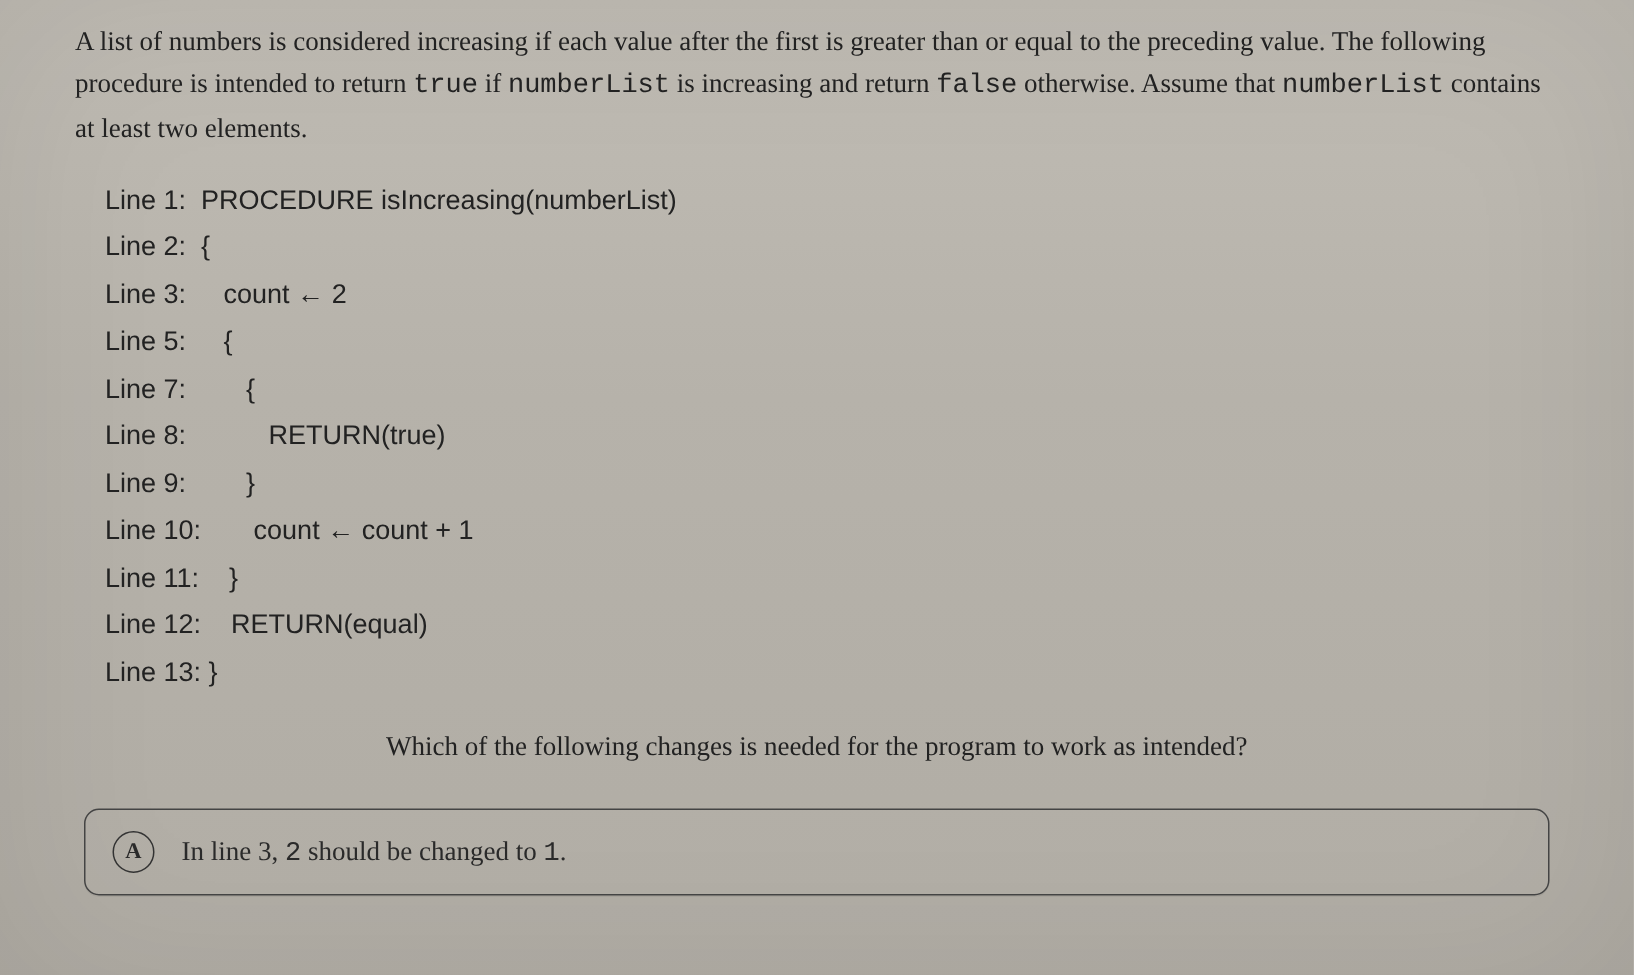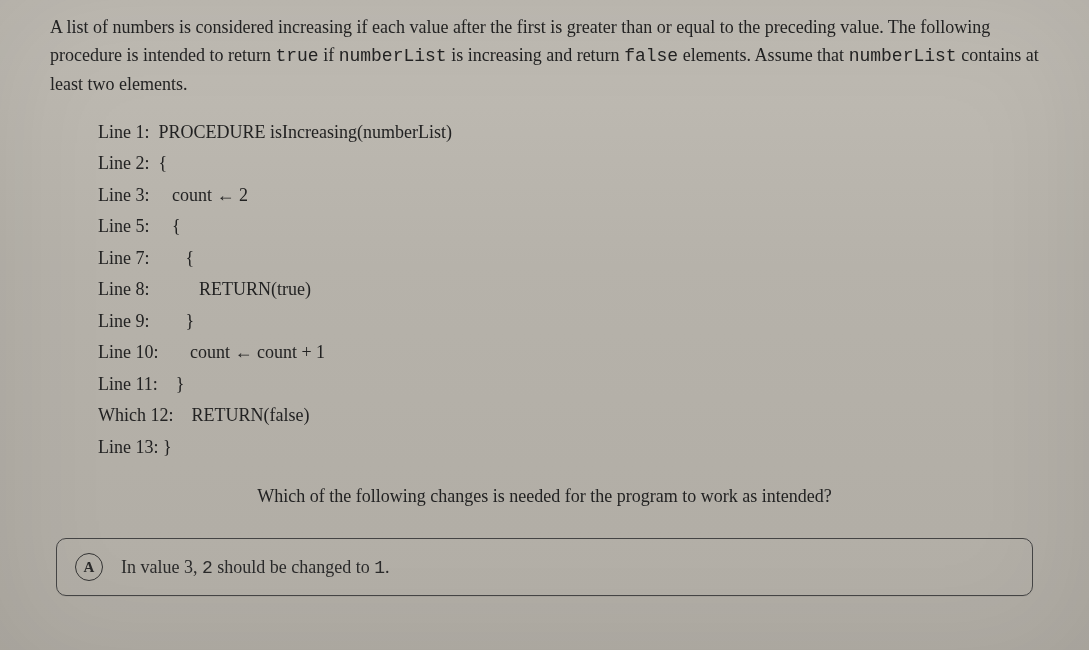--- a/index.html
+++ b/index.html
@@ -24,22 +24,22 @@
     font-size: 18px;
     line-height: 1.55;
     margin-bottom: 18px;
     color: #222;
   }
   .mono {
     font-family: 'Courier New', Courier, monospace;
     font-size: 18px;
   }
   .code-block {
-    margin-left: 48px;
-    font-family: Liberation Serif, serif;
+    margin-left: 20px;
+    font-family: Liberation Sans, sans-serif;
     font-size: 18px;
     line-height: 1.75;
     color: #222;
     margin-bottom: 20px;
   }
   .code-line { white-space: pre; }
   .question {
     font-size: 18px;
     line-height: 1.5;
     margin-bottom: 28px;
@@ -79,41 +79,41 @@
 
 <div class="page">
 
   <div class="intro">
     <span>A list of numbers is considered increasing if each value after the first is greater than or equal to the preceding value. The following procedure is intended to return </span>
     <span class="mono">true</span>
     <span> if </span>
     <span class="mono">numberList</span>
     <span> is increasing and return </span>
     <span class="mono">false</span>
-    <span> elements. Assume that </span>
+    <span> otherwise. Assume that </span>
     <span class="mono">numberList</span>
     <span> contains at least two elements.</span>
   </div>
 
   <div class="code-block">
     <div class="code-line">Line 1:  PROCEDURE isIncreasing(numberList)</div>
     <div class="code-line">Line 2:  {</div>
     <div class="code-line">Line 3:     count ← 2</div>
     <div class="code-line">Line 5:     {</div>
     <div class="code-line">Line 7:        {</div>
     <div class="code-line">Line 8:           RETURN(true)</div>
     <div class="code-line">Line 9:        }</div>
     <div class="code-line">Line 10:       count ← count + 1</div>
     <div class="code-line">Line 11:    }</div>
-    <div class="code-line">Which 12:    RETURN(false)</div>
+    <div class="code-line">Line 12:    RETURN(equal)</div>
     <div class="code-line">Line 13: }</div>
   </div>
 
   <div class="question">Which of the following changes is needed for the program to work as intended?</div>
 
   <div class="option">
     <div class="option-label">A</div>
     <div class="option-text">
-      <span>In value 3, </span><span class="mono">2</span><span> should be changed to </span><span class="mono">1</span><span>.</span>
+      <span>In line 3, </span><span class="mono">2</span><span> should be changed to </span><span class="mono">1</span><span>.</span>
     </div>
   </div>
 
 </div>
 
 </body></html>

